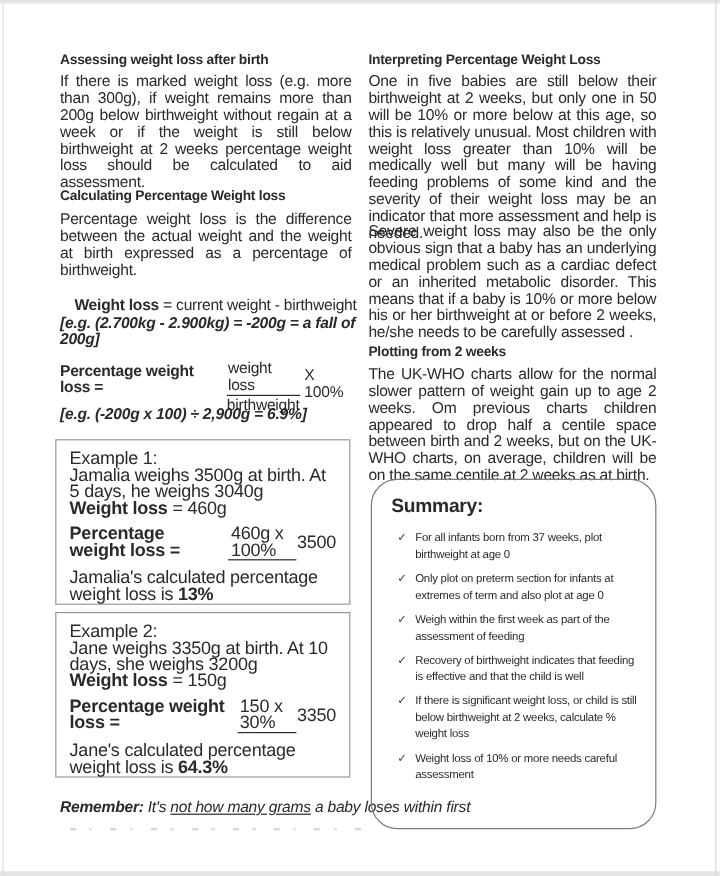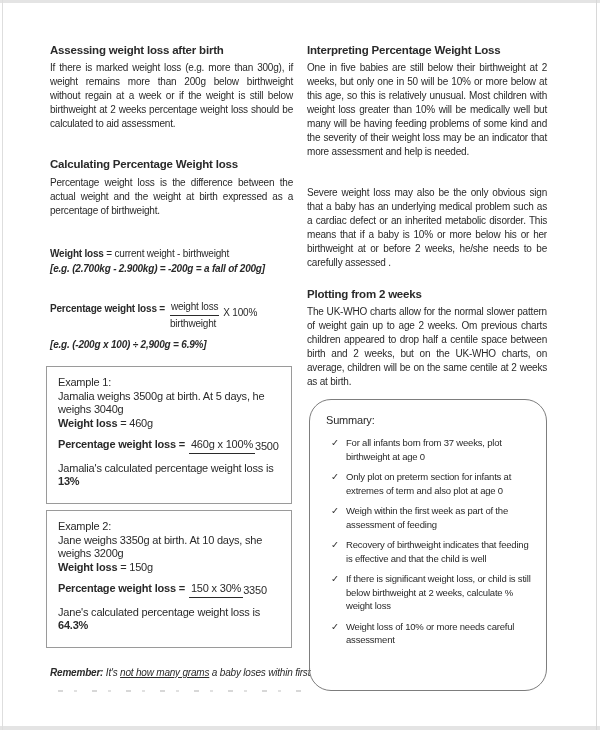--- a/index.html
+++ b/index.html
@@ -12,42 +12,42 @@
   .edge-top{position:absolute;top:0;left:0;width:600px;height:3px;background:var(--edge,#e4e4e4);}
   .edge-bottom{position:absolute;top:726px;left:0;width:600px;height:4px;background:var(--edge,#e4e4e4);}
   .edge-left{position:absolute;top:0;left:2px;width:1px;height:730px;background:#dedede;}
   .edge-right{position:absolute;top:0;left:596px;width:1px;height:730px;background:#d8d8d8;}
 
   .col{position:absolute;top:0;height:730px;}
   .col-left{left:50px;width:243px;}
   .col-right{left:307px;width:240px;}
 
   .doc-h{margin:0;font-size:11.5px;font-weight:700;letter-spacing:-0.2px;position:absolute;}
-  .body{margin:0;font-size:10px;line-height:14px;letter-spacing:-0.2px;position:absolute;}
+  .body{margin:0;font-size:13px;line-height:14px;letter-spacing:-0.2px;position:absolute;}
   .just{text-align:justify;}
   .eg{font-style:italic;font-weight:700;}
   b{font-weight:700;}
 
   
   .b-h1{top:44px;}
   .b-p1{top:61px;width:243px;}
   .b-h2{top:158px;}
   .b-p2{top:176px;width:243px;}
-  .b-wl{top:247px;width:243px;}
+  .b-wl{top:247px;width:243px;margin-left:12px;}
   .b-wlex{top:262px;width:250px;}
   .b-frac{top:300px;display:flex;align-items:flex-start;}
   .b-fracex{top:338px;width:250px;}
   .f-label{padding-top:2px;}
   .f-col{display:flex;flex-direction:column;align-items:flex-start;margin-left:5px;}
   .f-num{border-bottom:1px solid currentColor;padding:0 1px 1px 1px;}
   .f-den{padding-top:1px;}
   .f-x{margin-left:4px;padding-top:6px;}
 
   .ex-box{position:absolute;left:-4px;width:246px;height:138px;border:1px solid var(--box_border,#9a9a9a);
-          box-sizing:border-box;padding:9px 11px;font-size:11px;line-height:13.5px;letter-spacing:-0.2px;}
+          box-sizing:border-box;padding:9px 11px;font-size:15px;line-height:13.5px;letter-spacing:-0.2px;}
   .b-box1{top:366px;}
   .b-box2{top:510px;}
   .ex-box p{margin:0;}
   .ex-frac{margin-top:8px;display:flex;align-items:flex-start;}
   .exf-col{display:inline-flex;flex-direction:row;align-items:center;margin-left:4px;}
   .exf-num{border-bottom:1px solid currentColor;padding:0 2px 1px 2px;}
   .exf-den{padding-top:1px;}
   .ex-result{margin-top:8px !important;}
 
   .b-rem{top:666px;width:250px;white-space:nowrap;font-style:italic;}
@@ -58,21 +58,21 @@
 
   
   .b-rh1{top:44px;}
   .b-rp1{top:61px;width:240px;}
   .b-rp2{top:186px;width:240px;}
   .b-rh2{top:288px;}
   .b-rp3{top:305px;width:240px;}
 
   .summary-box{position:absolute;top:399px;left:2px;width:238px;height:292px;box-sizing:border-box;
                border:1px solid var(--summary_border,#7d7d7d);border-radius:22px;padding:14px 10px 10px 14px;}
-  .summary-h{margin:0 0 10px 2px;font-size:11px;font-weight:400;letter-spacing:-0.2px;}
+  .summary-h{margin:0 0 10px 2px;font-size:16px;font-weight:700;letter-spacing:-0.2px;}
   .sum-item{display:flex;margin-top:7px;font-size:9.5px;line-height:13.5px;letter-spacing:-0.2px;}
   .sum-check{flex:none;width:22px;text-align:center;font-size:9.5px;color:#3a3a3a;}
   .sum-text{flex:1;padding-right:4px;}
 </style>
 </head>
 <body>
 
 <div class="page">
   <div class="edge-top"></div>
   <div class="edge-bottom"></div>

